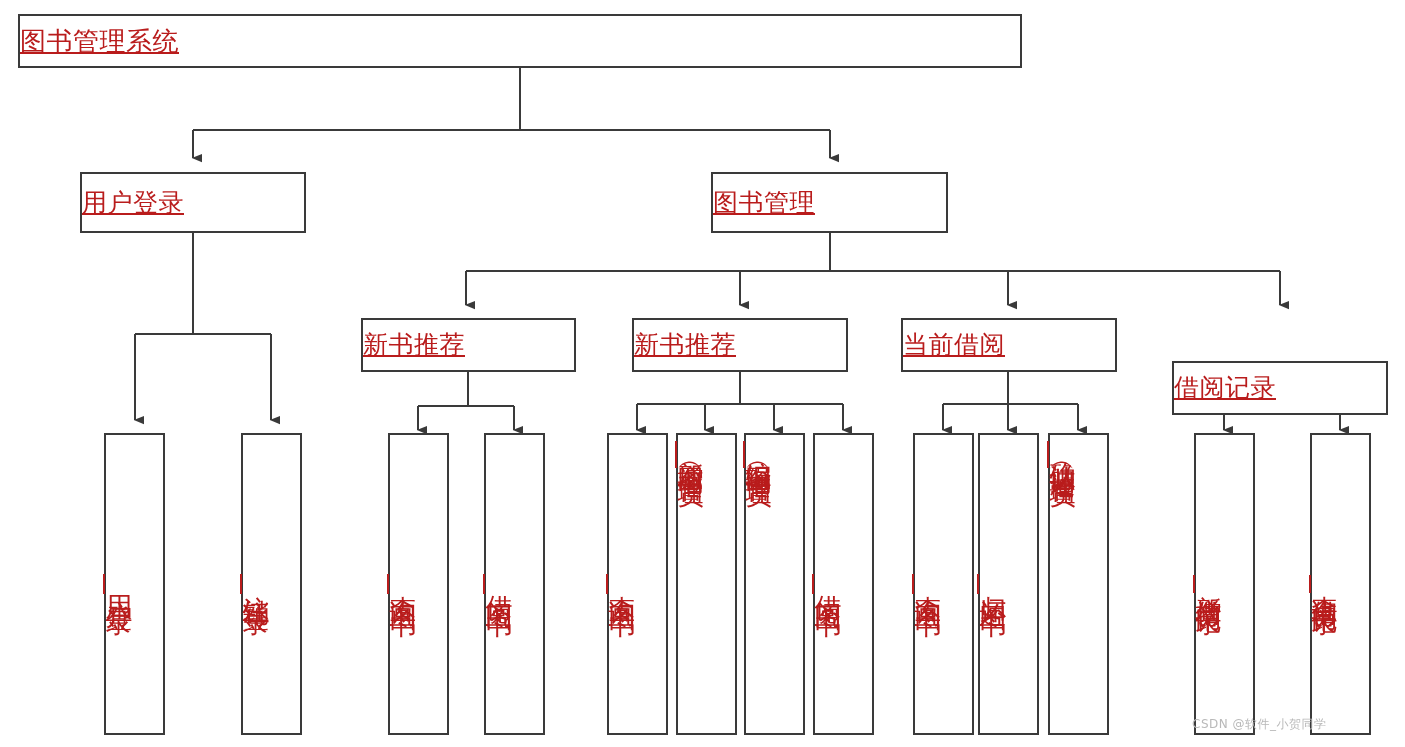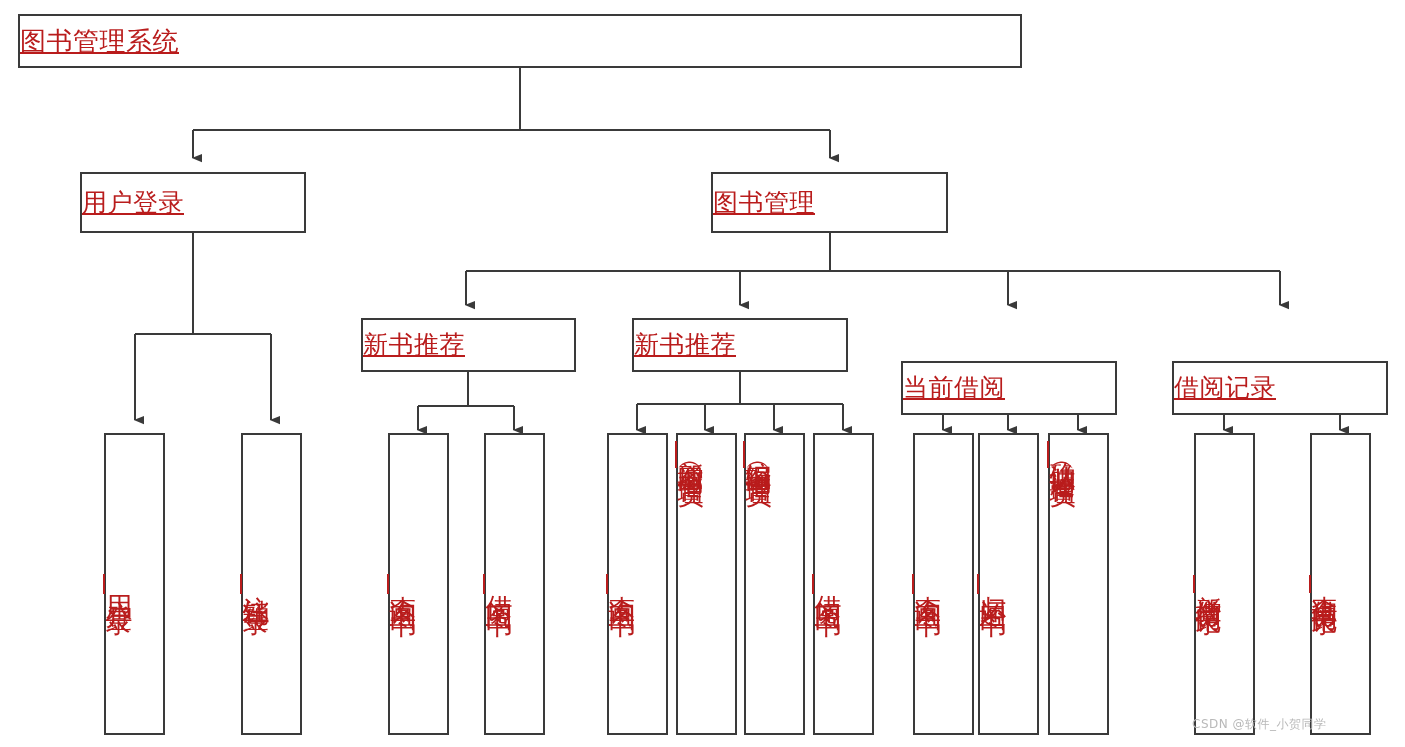--- a/index.html
+++ b/index.html
@@ -139,21 +139,21 @@
   <div class="node horiz" style="left:711px; top:172px; width:237px; height:61px;">
     <span class="label">图书管理</span>
   </div>
 
   <div class="node horiz" style="left:361px; top:318px; width:215px; height:54px;">
     <span class="label">新书推荐</span>
   </div>
   <div class="node horiz" style="left:632px; top:318px; width:216px; height:54px;">
     <span class="label">新书推荐</span>
   </div>
-  <div class="node horiz" style="left:901px; top:318px; width:216px; height:54px;margin-top:43px;">
+  <div class="node horiz" style="left:901px; top:318px; width:216px; height:54px;">
     <span class="label">当前借阅</span>
   </div>
   <div class="node horiz" style="left:1172px; top:318px; width:216px; height:54px;margin-top:43px;">
     <span class="label">借阅记录</span>
   </div>
 
   <div class="node vert" style="left:104px; top:433px; width:61px; height:302px; align-items:center; padding-top:0;">
     <span class="label">用户登录</span>
   </div>
   <div class="node vert" style="left:241px; top:433px; width:61px; height:302px; align-items:center; padding-top:0;">

